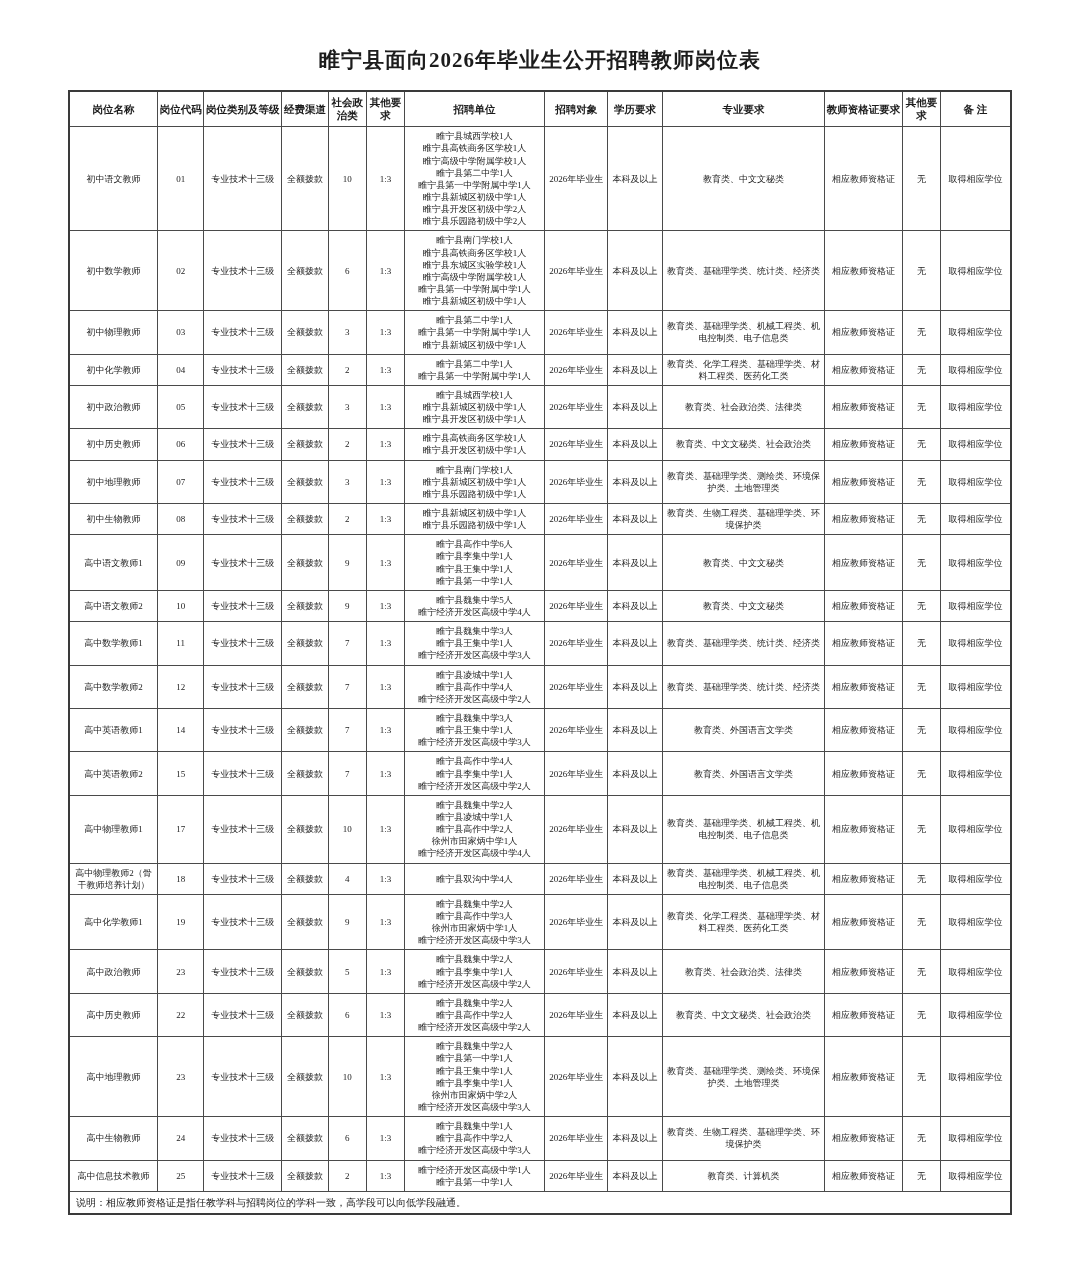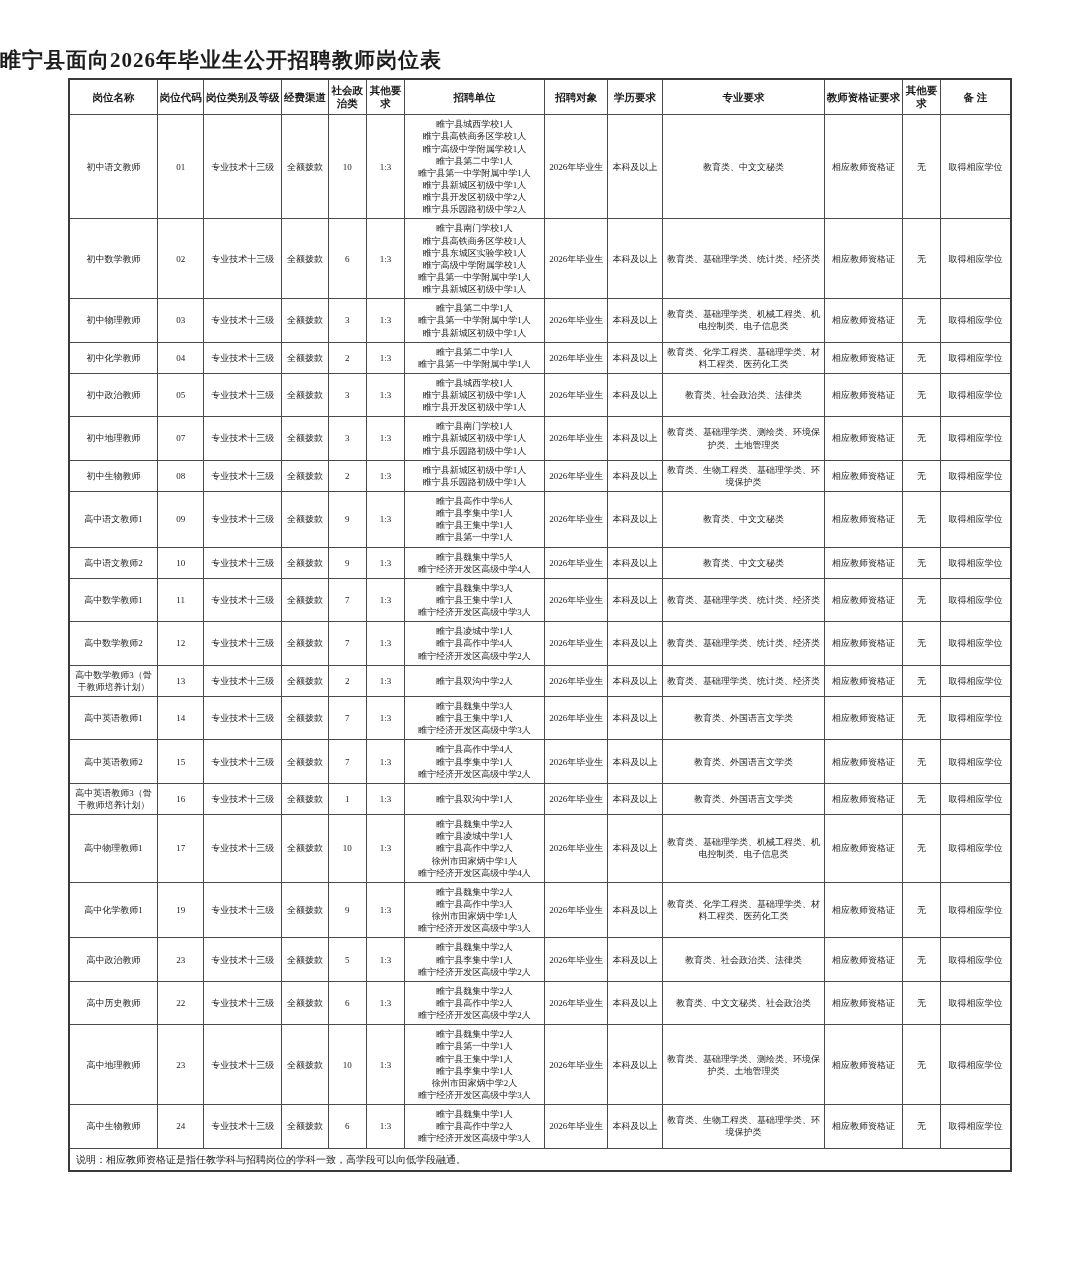--- a/index.html
+++ b/index.html
@@ -12,25 +12,25 @@
     color: #1c1c1c;
   }
   .page {
     width: 1080px;
     height: 1284px;
     box-sizing: border-box;
     padding-top: 46px;
     background: #ffffff;
   }
   .doc-title {
-    text-align: left;
+    text-align: center;
     font-size: 21px;
     font-weight: bold;
     letter-spacing: 1px;
-    margin: 0 0 4px 0;
+    margin: 0 0 16px 0;
   }
   table.positions {
     width: 944px;
     margin: 0 auto;
     border-collapse: collapse;
     table-layout: fixed;
     border: 2px solid #3a3a3a;
   }
   table.positions th,
   table.positions td {
@@ -193,20 +193,38 @@
             <span class="unit-line">睢宁县开发区初级中学1人</span>
           </td>
           <td>2026年毕业生</td>
           <td>本科及以上</td>
           <td>教育类、社会政治类、法律类</td>
           <td>相应教师资格证</td>
           <td>无</td>
           <td>取得相应学位</td>
         </tr>
         <tr>
+          <td>初中历史教师</td>
+          <td>06</td>
+          <td>专业技术十三级</td>
+          <td>全额拨款</td>
+          <td>2</td>
+          <td>1:3</td>
+          <td>
+            <span class="unit-line">睢宁县高铁商务区学校1人</span>
+            <span class="unit-line">睢宁县开发区初级中学1人</span>
+          </td>
+          <td>2026年毕业生</td>
+          <td>本科及以上</td>
+          <td>教育类、中文文秘类、社会政治类</td>
+          <td>相应教师资格证</td>
+          <td>无</td>
+          <td>取得相应学位</td>
+        </tr>
+        <tr>
           <td>初中地理教师</td>
           <td>07</td>
           <td>专业技术十三级</td>
           <td>全额拨款</td>
           <td>3</td>
           <td>1:3</td>
           <td>
             <span class="unit-line">睢宁县南门学校1人</span>
             <span class="unit-line">睢宁县新城区初级中学1人</span>
             <span class="unit-line">睢宁县乐园路初级中学1人</span>
@@ -306,37 +324,20 @@
             <span class="unit-line">睢宁经济开发区高级中学2人</span>
           </td>
           <td>2026年毕业生</td>
           <td>本科及以上</td>
           <td>教育类、基础理学类、统计类、经济类</td>
           <td>相应教师资格证</td>
           <td>无</td>
           <td>取得相应学位</td>
         </tr>
         <tr>
-          <td>高中数学教师3（骨干教师培养计划）</td>
-          <td>13</td>
-          <td>专业技术十三级</td>
-          <td>全额拨款</td>
-          <td>2</td>
-          <td>1:3</td>
-          <td>
-            <span class="unit-line">睢宁县双沟中学2人</span>
-          </td>
-          <td>2026年毕业生</td>
-          <td>本科及以上</td>
-          <td>教育类、基础理学类、统计类、经济类</td>
-          <td>相应教师资格证</td>
-          <td>无</td>
-          <td>取得相应学位</td>
-        </tr>
-        <tr>
           <td>高中英语教师1</td>
           <td>14</td>
           <td>专业技术十三级</td>
           <td>全额拨款</td>
           <td>7</td>
           <td>1:3</td>
           <td>
             <span class="unit-line">睢宁县魏集中学3人</span>
             <span class="unit-line">睢宁县王集中学1人</span>
             <span class="unit-line">睢宁经济开发区高级中学3人</span>
@@ -352,37 +353,20 @@
           <td>高中英语教师2</td>
           <td>15</td>
           <td>专业技术十三级</td>
           <td>全额拨款</td>
           <td>7</td>
           <td>1:3</td>
           <td>
             <span class="unit-line">睢宁县高作中学4人</span>
             <span class="unit-line">睢宁县李集中学1人</span>
             <span class="unit-line">睢宁经济开发区高级中学2人</span>
-          </td>
-          <td>2026年毕业生</td>
-          <td>本科及以上</td>
-          <td>教育类、外国语言文学类</td>
-          <td>相应教师资格证</td>
-          <td>无</td>
-          <td>取得相应学位</td>
-        </tr>
-        <tr>
-          <td>高中英语教师3（骨干教师培养计划）</td>
-          <td>16</td>
-          <td>专业技术十三级</td>
-          <td>全额拨款</td>
-          <td>1</td>
-          <td>1:3</td>
-          <td>
-            <span class="unit-line">睢宁县双沟中学1人</span>
           </td>
           <td>2026年毕业生</td>
           <td>本科及以上</td>
           <td>教育类、外国语言文学类</td>
           <td>相应教师资格证</td>
           <td>无</td>
           <td>取得相应学位</td>
         </tr>
         <tr>
           <td>高中物理教师1</td>
@@ -390,20 +374,37 @@
           <td>专业技术十三级</td>
           <td>全额拨款</td>
           <td>10</td>
           <td>1:3</td>
           <td>
             <span class="unit-line">睢宁县魏集中学2人</span>
             <span class="unit-line">睢宁县凌城中学1人</span>
             <span class="unit-line">睢宁县高作中学2人</span>
             <span class="unit-line">徐州市田家炳中学1人</span>
             <span class="unit-line">睢宁经济开发区高级中学4人</span>
+          </td>
+          <td>2026年毕业生</td>
+          <td>本科及以上</td>
+          <td>教育类、基础理学类、机械工程类、机电控制类、电子信息类</td>
+          <td>相应教师资格证</td>
+          <td>无</td>
+          <td>取得相应学位</td>
+        </tr>
+        <tr>
+          <td>高中物理教师2（骨干教师培养计划）</td>
+          <td>18</td>
+          <td>专业技术十三级</td>
+          <td>全额拨款</td>
+          <td>4</td>
+          <td>1:3</td>
+          <td>
+            <span class="unit-line">睢宁县双沟中学4人</span>
           </td>
           <td>2026年毕业生</td>
           <td>本科及以上</td>
           <td>教育类、基础理学类、机械工程类、机电控制类、电子信息类</td>
           <td>相应教师资格证</td>
           <td>无</td>
           <td>取得相应学位</td>
         </tr>
         <tr>
           <td>高中化学教师1</td>
@@ -498,17 +499,35 @@
             <span class="unit-line">睢宁经济开发区高级中学3人</span>
           </td>
           <td>2026年毕业生</td>
           <td>本科及以上</td>
           <td>教育类、生物工程类、基础理学类、环境保护类</td>
           <td>相应教师资格证</td>
           <td>无</td>
           <td>取得相应学位</td>
         </tr>
         <tr>
+          <td>高中信息技术教师</td>
+          <td>25</td>
+          <td>专业技术十三级</td>
+          <td>全额拨款</td>
+          <td>2</td>
+          <td>1:3</td>
+          <td>
+            <span class="unit-line">睢宁经济开发区高级中学1人</span>
+            <span class="unit-line">睢宁县第一中学1人</span>
+          </td>
+          <td>2026年毕业生</td>
+          <td>本科及以上</td>
+          <td>教育类、计算机类</td>
+          <td>相应教师资格证</td>
+          <td>无</td>
+          <td>取得相应学位</td>
+        </tr>
+        <tr>
           <td class="note-cell" colspan="13">说明：相应教师资格证是指任教学科与招聘岗位的学科一致，高学段可以向低学段融通。</td>
         </tr>
       </tbody>
   </table>
 </div>
 
 </body></html>

